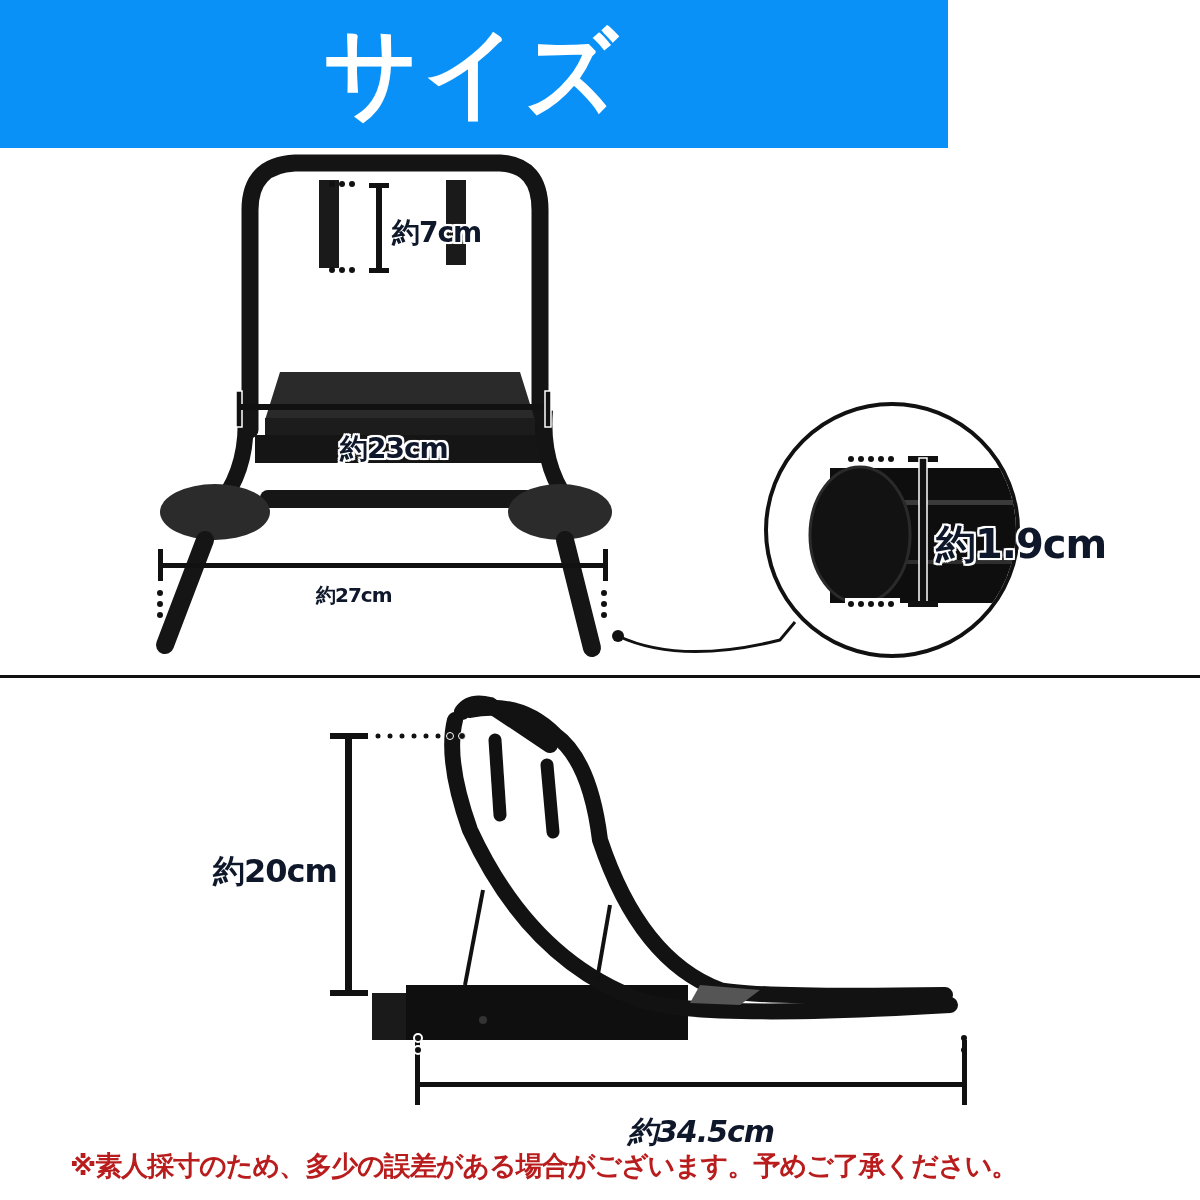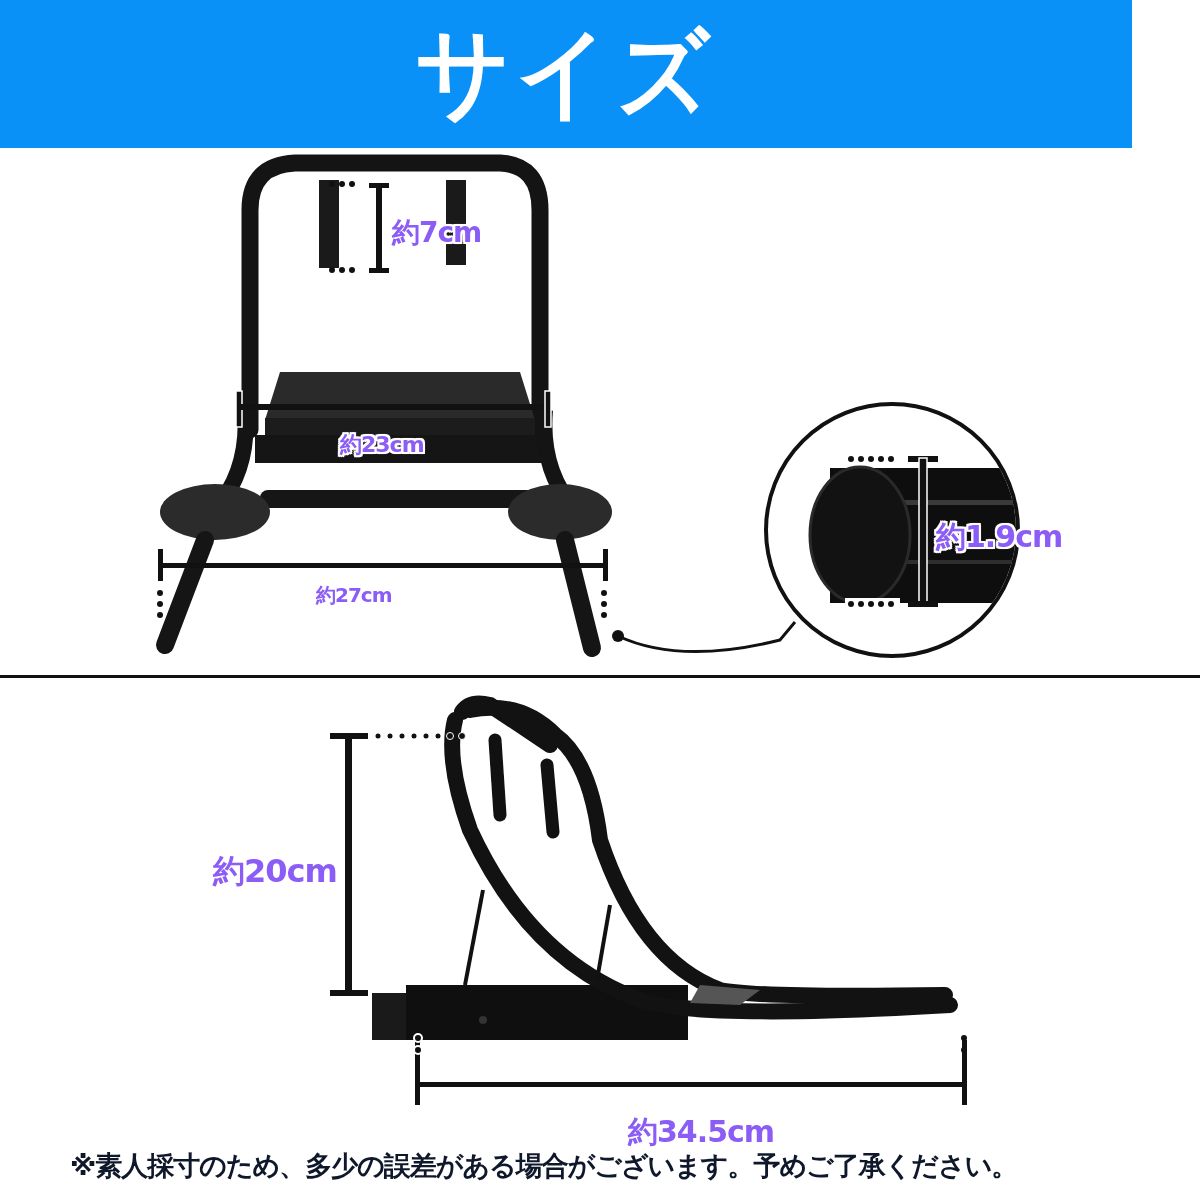--- a/index.html
+++ b/index.html
@@ -1,29 +1,29 @@
 <!DOCTYPE html>
 <html><head>
 <meta charset="utf-8">
 <style>
   html, body { margin:0; padding:0; background:#fff; }
   body { width:1200px; height:1200px; position:relative; overflow:hidden; font-family:"DejaVu Sans", sans-serif; }
-  .header { position:absolute; left:0; top:0; width:1132px; height:148px; background:#0a91f7; display:flex; align-items:center; justify-content:center; }
+  .header { position:absolute; left:0; top:0; width:948px; height:148px; background:#0a91f7; display:flex; align-items:center; justify-content:center; }
   .header-title { color:#fff; font-size:92px; font-weight:bold; letter-spacing:6px; font-family:"DejaVu Sans", sans-serif; transform:scaleY(1.08); }
   .divider { position:absolute; left:0; top:675px; width:1200px; height:3px; background:#111; }
   svg.art { position:absolute; left:0; top:0; }
-  .label { position:absolute; font-weight:bold; color:#8b5cf6; font-family:"DejaVu Sans", sans-serif; white-space:nowrap; letter-spacing:-1px; }
+  .label { position:absolute; font-weight:bold; color:#0f172a; font-family:"DejaVu Sans", sans-serif; white-space:nowrap; letter-spacing:-1px; }
   .halo { text-shadow: 0 0 3px #fff, 0 0 3px #fff, 2px 0 0 #fff, -2px 0 0 #fff, 0 2px 0 #fff, 0 -2px 0 #fff, 2px 2px 0 #fff, -2px -2px 0 #fff, 2px -2px 0 #fff, -2px 2px 0 #fff; }
   .lbl-7 { left:392px; top:214px; font-size:28px; }
-  .lbl-23 { left:324px; top:430px; font-size:22px;padding-left:16px; }
+  .lbl-23 { left:324px; top:430px; font-size:28px;padding-left:16px; }
   .lbl-27 { left:316px; top:582px; font-size:20px; }
-  .lbl-19 { left:936px; top:517px; font-size:30px; }
+  .lbl-19 { left:936px; top:517px; font-size:40px; }
   .lbl-20 { left:213px; top:850px; font-size:32px; }
-  .lbl-345 { left:628px; top:1112px; font-size:30px; }
-  .note { position:absolute; left:70px; top:1148px; font-size:27px; font-weight:bold; color:#0f172a; white-space:nowrap; letter-spacing:-1px; }
+  .lbl-345 { left:628px; top:1112px; font-size:30px;font-style:italic; }
+  .note { position:absolute; left:70px; top:1148px; font-size:27px; font-weight:bold; color:#b91c1c; white-space:nowrap; letter-spacing:-1px; }
 </style>
 </head>
 <body>
 
 <div class="header">
   <span class="header-title">サイズ</span>
 </div>
 
 <svg class="art" width="1200" height="1200" viewBox="0 0 1200 1200">
 

